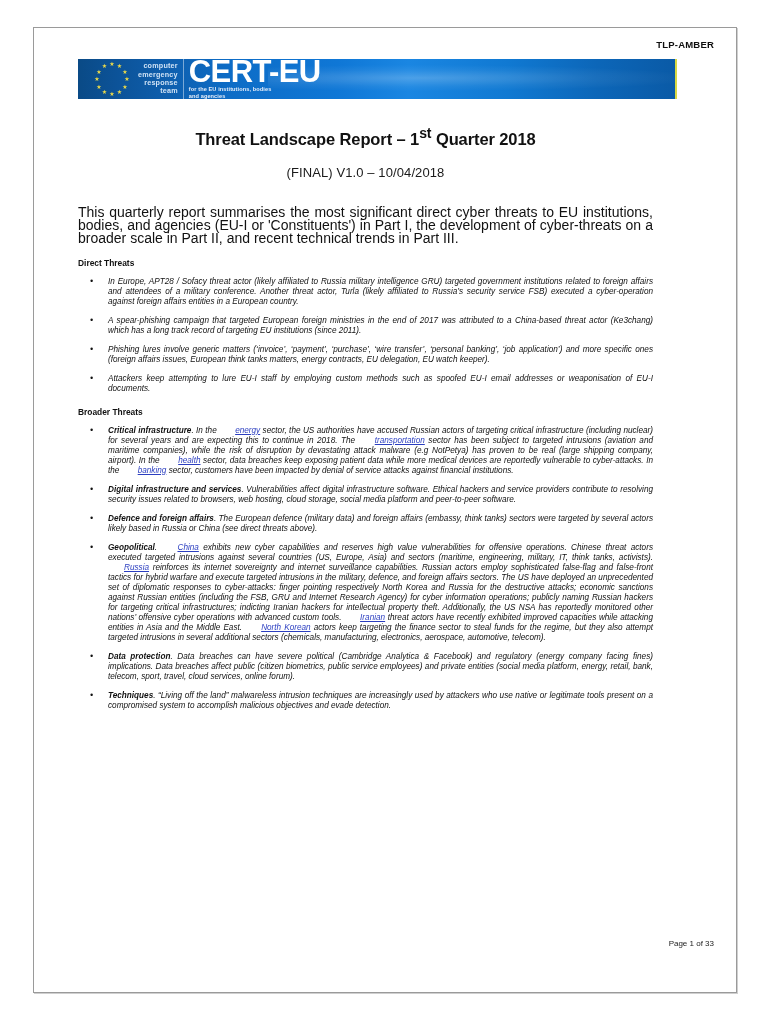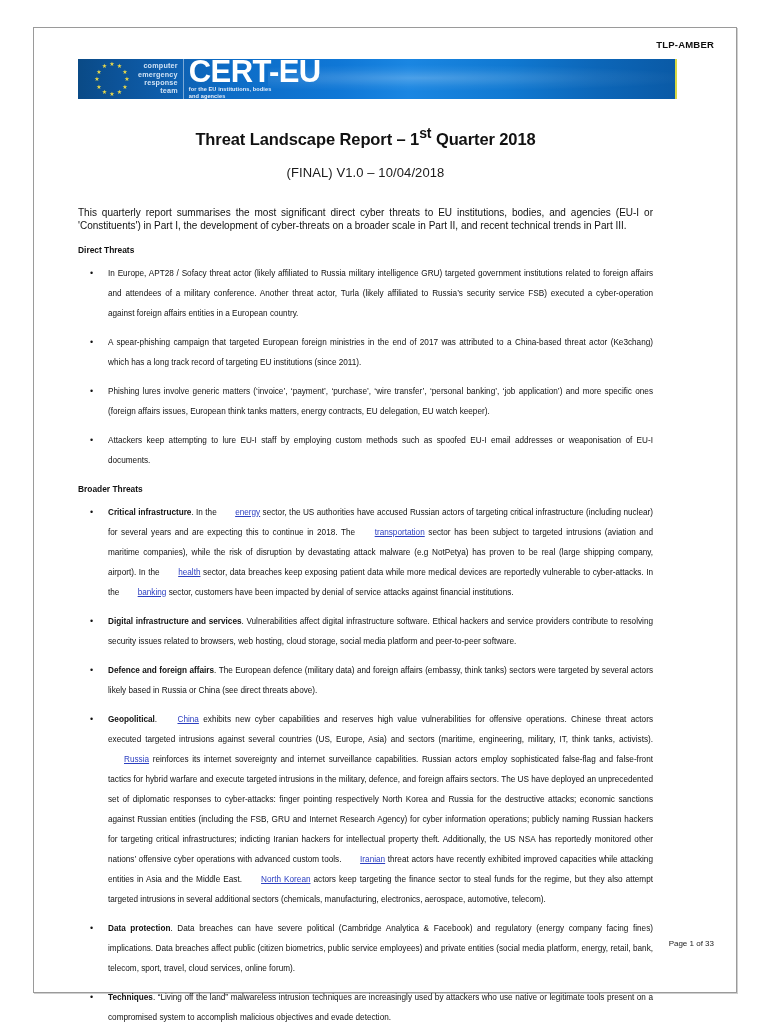--- a/index.html
+++ b/index.html
@@ -154,21 +154,21 @@
 
   .doc-version {
     text-align: center;
     font-size: 13px;
     margin: 16px 0 0 0;
     letter-spacing: 0.1px;
     color: #1a1a1a;
   }
 
   .doc-intro {
-    font-size: 10px;
+    font-size: 14px;
     line-height: 13px;
     text-align: justify;
     margin: 26px 0 0 0;
     color: #111111;
   }
 
   .section-heading {
     text-align: center;
     font-size: 11.5px;
     font-weight: bold;
@@ -185,25 +185,26 @@
   }
 
   ul.bullets {
     list-style: none;
     margin: 0;
     padding: 0;
   }
   ul.bullets > li {
     position: relative;
     font-size: 8.2px;
-    line-height: 20px;
+    line-height: 10px;
     text-align: justify;
     padding-left: 30px;
     margin-top: 9px;
     color: #111111;
+    font-style: italic;
   }
   ul.bullets > li::before {
     content: "\2022";
     position: absolute;
     left: 12px;
     top: -0.5px;
     font-size: 9px;
     color: #111111;
   }
 

